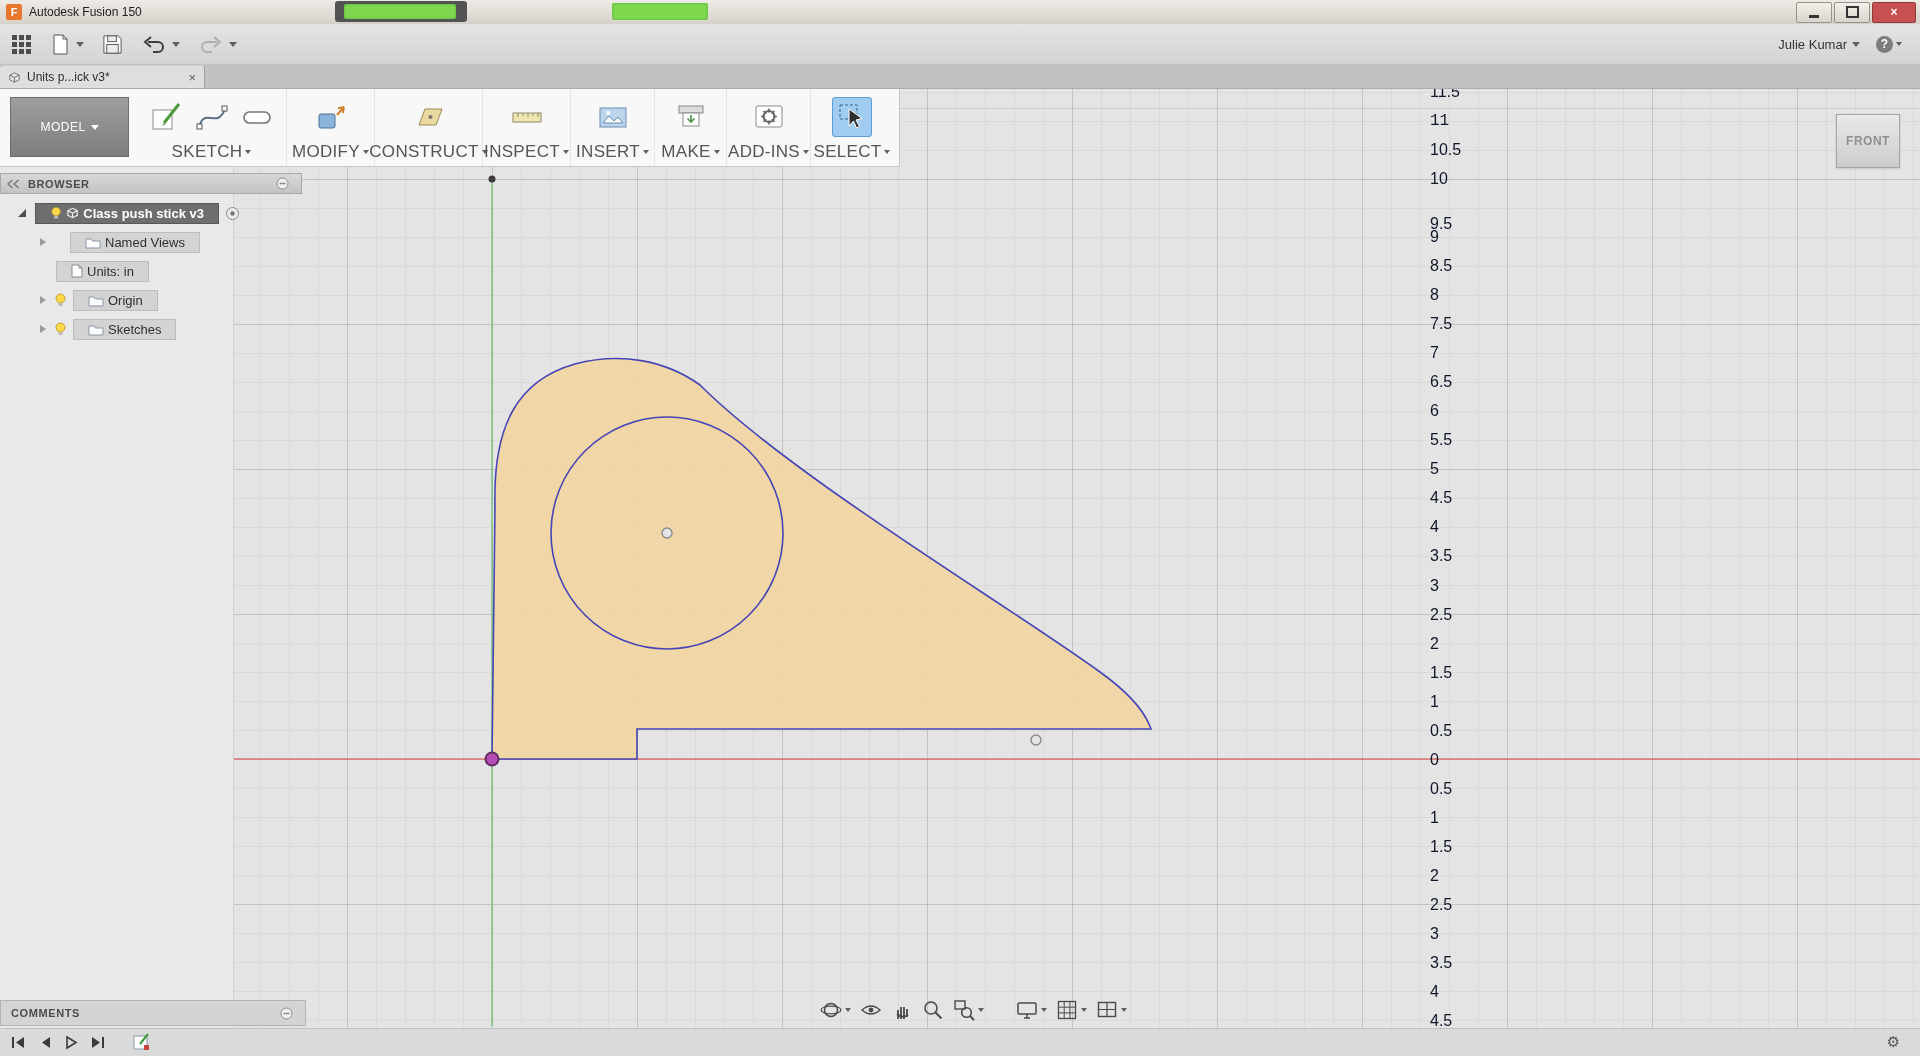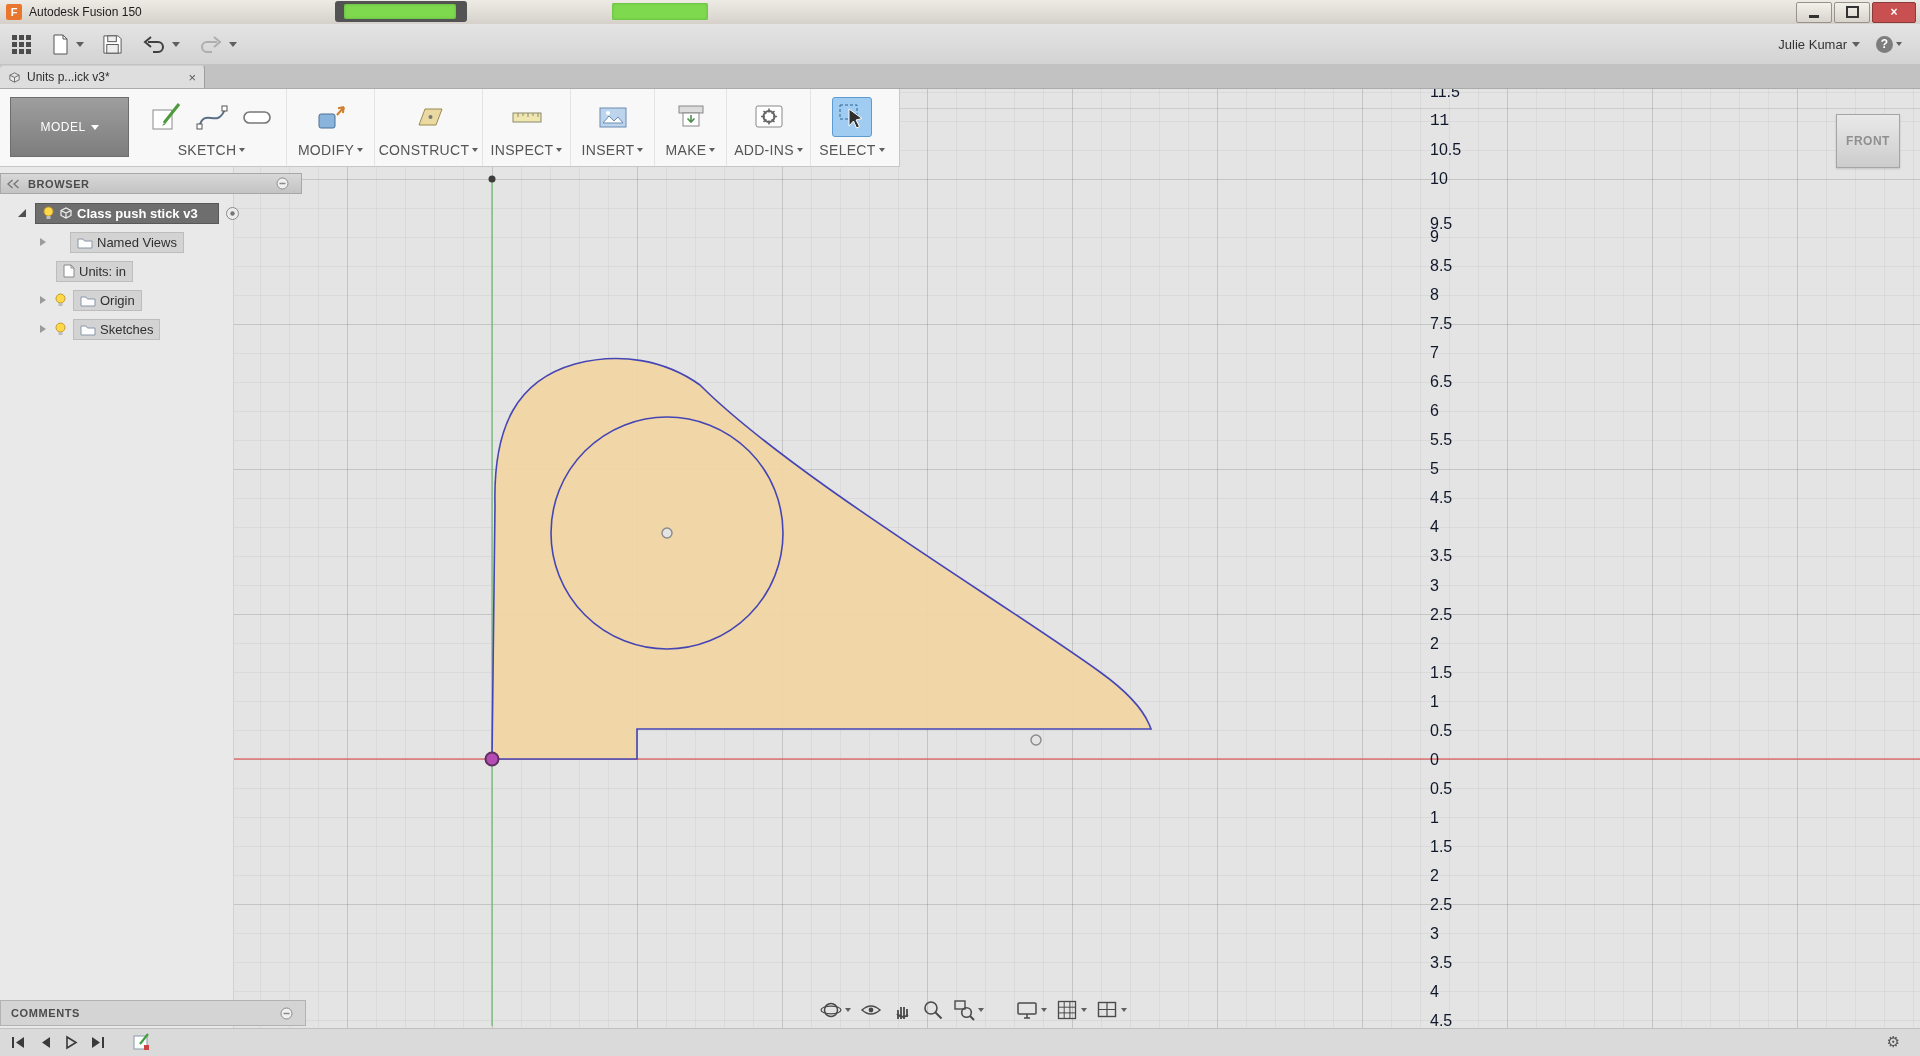--- a/index.html
+++ b/index.html
@@ -56,21 +56,21 @@
     border-bottom:1px solid #c7c7c7;border-right:1px solid #c7c7c7;display:flex;padding-right:6px;}
   .model-btn{margin:9px 0 0 10px;width:117px;height:58px;
     background:linear-gradient(#9e9e9e,#7d7d7d);border:1px solid #6d6d6d;color:#fff;
     display:flex;align-items:center;justify-content:center;font-size:12px;letter-spacing:.5px;cursor:default;}
   .rgroups{display:flex;margin-left:8px;}
   .rgroup{display:flex;flex-direction:column;align-items:center;padding-top:7px;
     border-right:1px solid #e4e4e4;box-sizing:border-box;}
   .ricons{height:44px;display:flex;align-items:center;gap:7px;}
   .rbtn{width:38px;height:38px;display:flex;align-items:center;justify-content:center;border-radius:3px;cursor:default;}
   .rbtn.active{border:1px solid #5d9bd3;}
-  .rlabel{margin-top:3px;font-size:14px;color:#555;display:flex;align-items:center;letter-spacing:.3px;cursor:default;}
+  .rlabel{margin-top:3px;font-size:17px;color:#555;display:flex;align-items:center;letter-spacing:.3px;cursor:default;}
 
   
   #canvas{position:absolute;left:0;top:88px;right:0;bottom:27px;background:#e4e4e4;z-index:1;
     background-image:
       repeating-linear-gradient(to right, rgba(0,0,0,0.10) 0 1px, transparent 1px 145px),
       repeating-linear-gradient(to bottom, rgba(0,0,0,0.10) 0 1px, transparent 1px 145px),
       repeating-linear-gradient(to right, rgba(0,0,0,0.045) 0 1px, transparent 1px 29px),
       repeating-linear-gradient(to bottom, rgba(0,0,0,0.045) 0 1px, transparent 1px 29px);
     background-position:57px 0px, 0px 91px, 28px 0px, 0px 4px;}
   #sketch-svg{position:absolute;left:0;top:0;z-index:2;pointer-events:none;}
@@ -88,21 +88,21 @@
     background:#e9e9e9;border-right:1px solid #d2d2d2;overflow:visible;}
   #browser-header{position:absolute;left:0;top:7px;width:302px;height:21px;
     background:linear-gradient(#d8d8d8,#c3c3c3);border:1px solid #a8a8a8;box-sizing:border-box;
     display:flex;align-items:center;}
   #browser-header .hdr-label{font-size:11px;font-weight:bold;color:#4c4c4c;letter-spacing:.6px;margin-left:8px;flex:1;}
   .collapse-circle{margin-right:12px;display:flex;cursor:default;}
   .tree-row{position:absolute;height:24px;display:flex;align-items:center;cursor:default;}
   .tri-c{width:0;height:0;border-top:4px solid transparent;border-bottom:4px solid transparent;
     border-left:6px solid #9b9b9b;display:inline-block;}
   .tri-e{width:0;height:0;border-bottom:8px solid #4f4f4f;border-left:8px solid transparent;display:inline-block;}
-  .chip{display:inline-flex;align-items:center;gap:4px;padding:2px 6px;background:#d3d3d3;
+  .chip{display:inline-flex;align-items:center;gap:4px;padding:2px 14px;background:#d3d3d3;
     border:1px solid #bdbdbd;font-size:13px;color:#2f2f2f;white-space:nowrap;}
   .chip.selected{background:#6e6e6e;border-color:#585858;color:#fff;font-weight:bold;width:184px;box-sizing:border-box;}
 
   
   #comments-bar{position:absolute;left:0;top:1000px;width:306px;height:26px;z-index:14;
     background:#d4d4d4;border:1px solid #b2b2b2;box-sizing:border-box;display:flex;align-items:center;}
   #comments-bar .hdr-label{font-size:11px;font-weight:bold;color:#4c4c4c;letter-spacing:.6px;margin-left:10px;flex:1;}
   #bottombar{position:absolute;left:0;bottom:0;width:100%;height:27px;z-index:20;
     background:#dadada;border-top:1px solid #c0c0c0;display:flex;align-items:center;}
   .playback{display:flex;align-items:center;gap:12px;margin-left:10px;}

